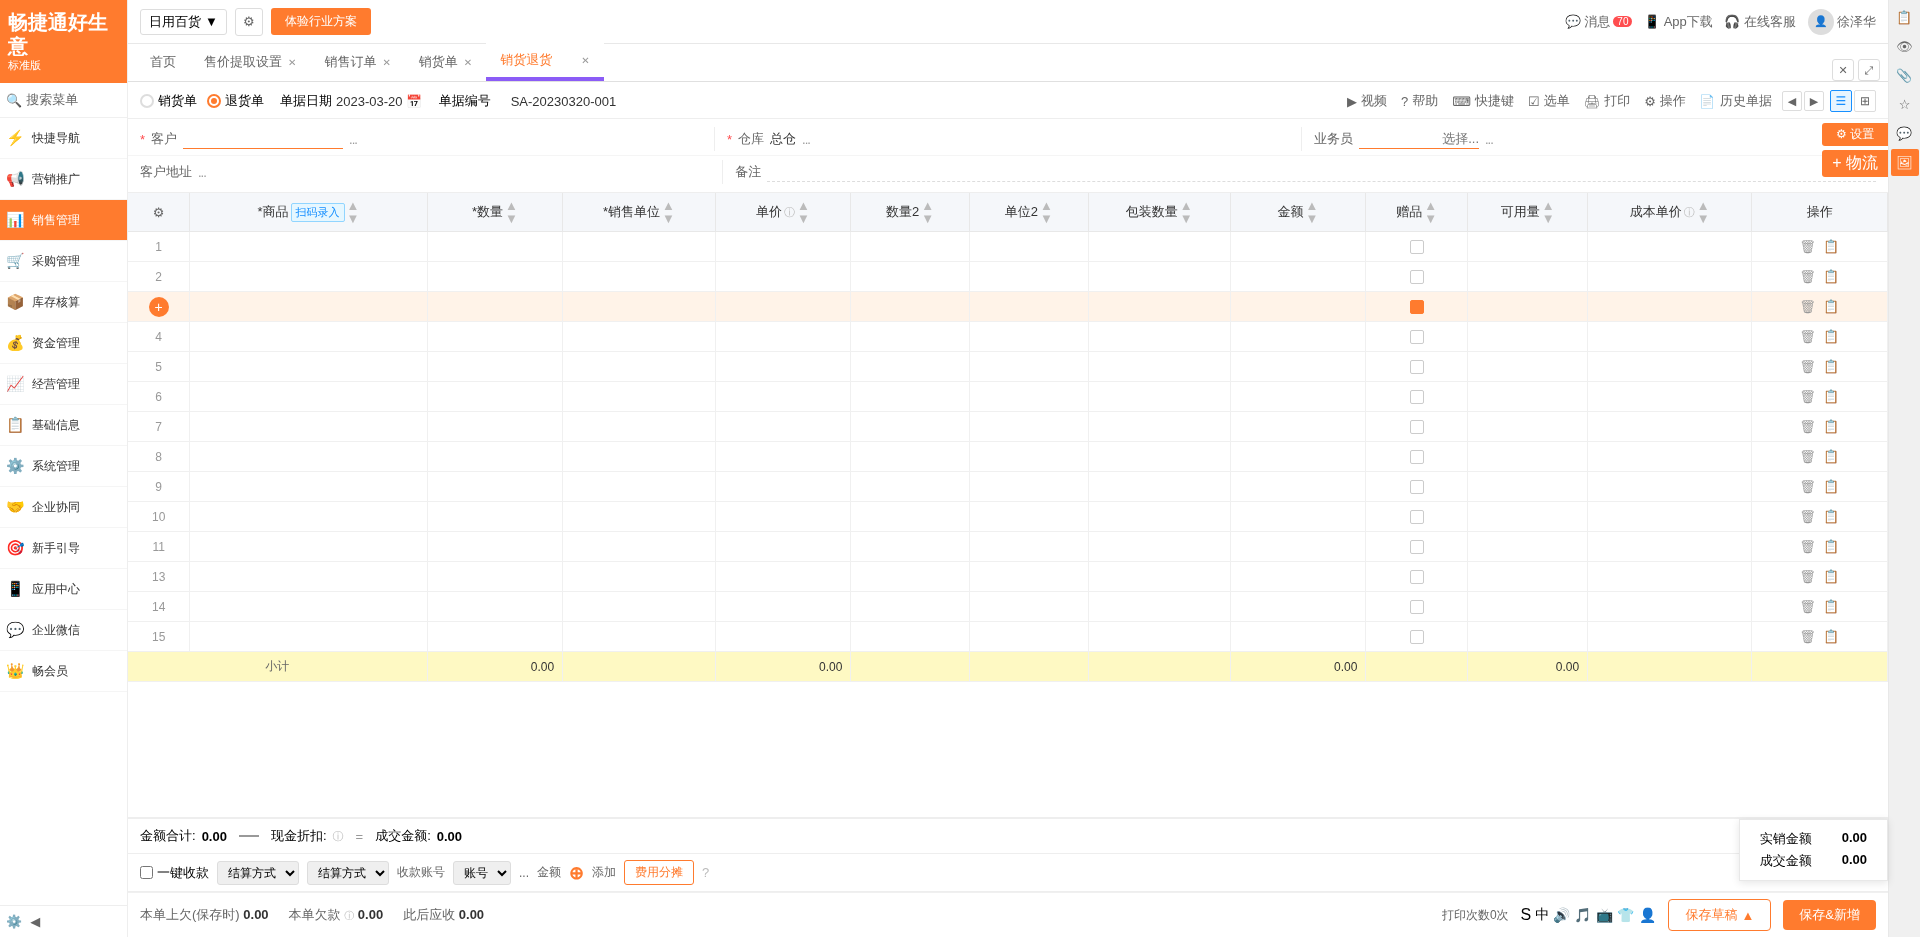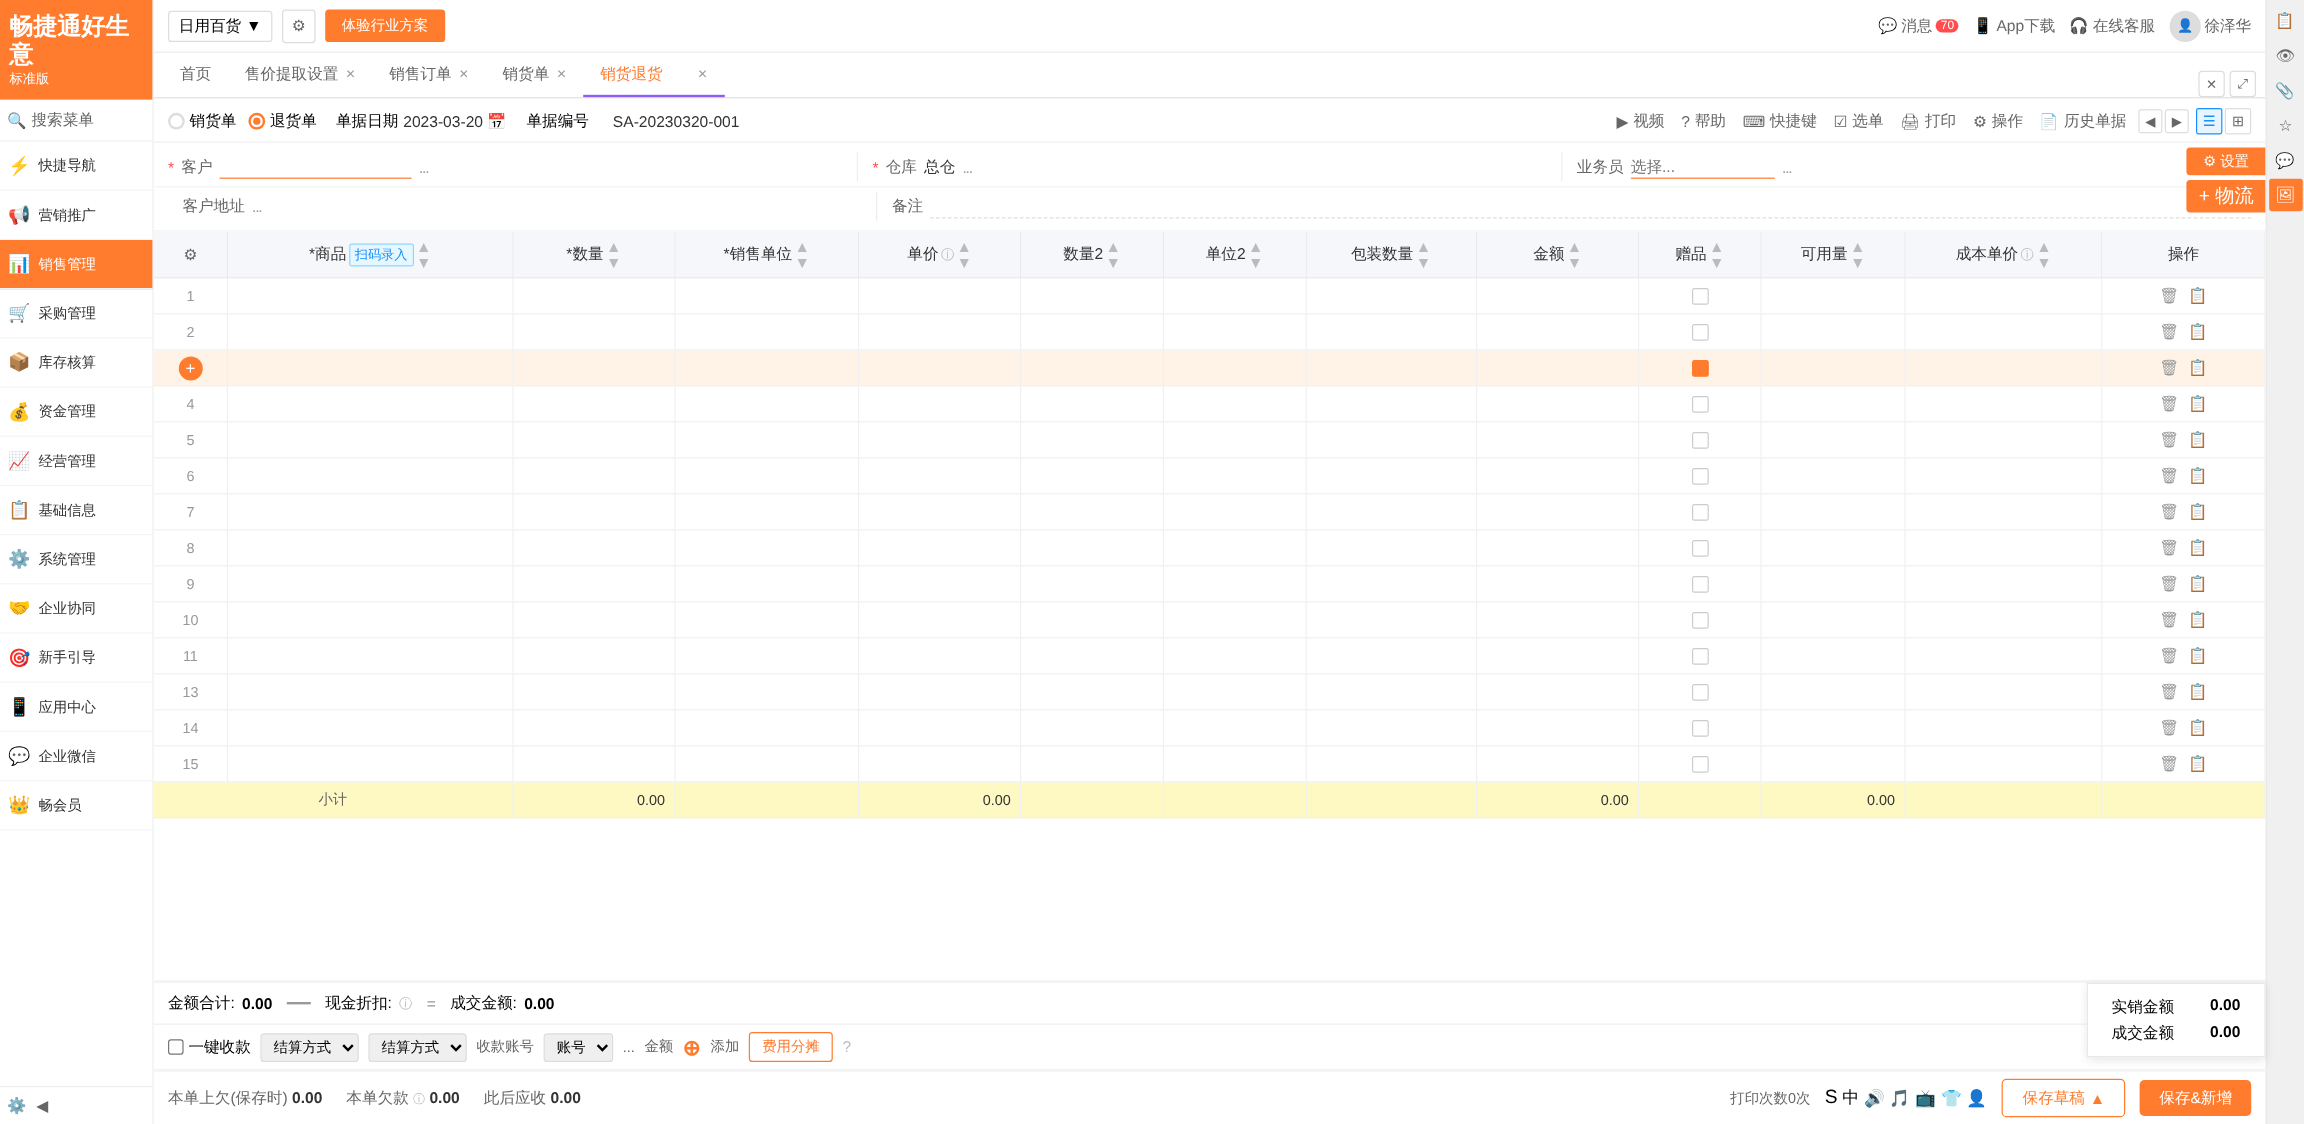--- a/index.html
+++ b/index.html
@@ -27,21 +27,21 @@
     .topbar-select { display: flex; align-items: center; gap: 4px; border: 1px solid #ddd; padding: 3px 8px; border-radius: 3px; background: #fff; cursor: pointer; }
     .topbar-gear { width: 28px; height: 28px; border: 1px solid #ddd; border-radius: 3px; display: flex; align-items: center; justify-content: center; cursor: pointer; color: #666; }
     .topbar-btn { background: #ff7b2e; color: #fff; border: none; padding: 5px 14px; border-radius: 3px; cursor: pointer; font-size: 12px; }
     .topbar-icon-item { display: flex; align-items: center; gap: 3px; cursor: pointer; }
     .badge { background: #ff4d4f; color: #fff; font-size: 10px; border-radius: 8px; padding: 0 4px; min-width: 16px; text-align: center; }
     .avatar { width: 26px; height: 26px; border-radius: 50%; background: #ddd; display: flex; align-items: center; justify-content: center; font-size: 11px; }
 
     
     .tabs { background: #fff; border-bottom: 1px solid #e0e0e0; display: flex; align-items: flex-end; padding: 0 8px; height: 38px; }
     .tab { padding: 8px 14px; cursor: pointer; color: #666; font-size: 13px; display: flex; align-items: center; gap: 4px; border-bottom: 2px solid transparent; }
-    .tab.active { color: #ff7b2e; border-bottom: 2px solid #8b5cf6; background: #fff; gap: 27px; }
+    .tab.active { color: #ff7b2e; border-bottom: 4px solid #8b5cf6; background: #fff; gap: 27px; }
     .tab-close { font-size: 10px; color: #999; cursor: pointer; margin-left: 2px; }
     .tabs-right { margin-left: auto; display: flex; align-items: center; gap: 4px; }
     .tabs-window-btn { width: 22px; height: 22px; border: 1px solid #ddd; border-radius: 3px; display: flex; align-items: center; justify-content: center; cursor: pointer; color: #666; font-size: 11px; }
     .radio-group { display: flex; gap: 10px; }
     .radio-item { display: flex; align-items: center; gap: 4px; cursor: pointer; font-size: 13px; }
     .radio-circle { width: 14px; height: 14px; border-radius: 50%; border: 2px solid #ddd; display: flex; align-items: center; justify-content: center; }
     .radio-circle.checked { border-color: #ff7b2e; }
     .radio-dot { width: 6px; height: 6px; border-radius: 50%; background: #ff7b2e; }
     .form-date { display: flex; align-items: center; gap: 4px; }
     .form-id { display: flex; align-items: center; gap: 4px; }
@@ -307,32 +307,32 @@
       <div style="display:flex;align-items:center;gap:6px;flex:1;">
         <span style="color:#ff4d4f;">*</span>
         <span style="color:#666;font-size:13px;">仓库</span>
         <span style="color:#333;font-size:13px;">总仓</span>
         <span class="field-dots-btn">...</span>
       </div>
       <div style="width:1px;background:#eee;height:24px;margin:0 12px;"></div>
 
       <div style="display:flex;align-items:center;gap:6px;flex:1;">
         <span style="color:#666;font-size:13px;">业务员</span>
-        <input class="input-underline" type="text" style="width: 120px;" placeholder="选择...">
+        <input class="input-underline" type="text" style="width: 120px; text-align: right;" placeholder="选择...">
         <span class="field-dots-btn">...</span>
       </div>
 
       <div style="margin-left:auto;display:flex;flex-direction:column;gap:4px;position:absolute;right:0;top:4px;">
         <button style="background:#ff7b2e;color:#fff;border:none;padding:3px 10px;border-radius:3px 0 0 3px;cursor:pointer;font-size:12px;white-space:nowrap;">⚙ 设置</button>
         <button style="background:#ff7b2e;color:#fff;border:none;padding:3px 10px;border-radius:3px 0 0 3px;cursor:pointer;font-size:16px;white-space:nowrap;">+ 物流</button>
       </div>
     </div>
 
     <div style="display:flex;align-items:center;padding:4px 12px 8px;border-bottom:1px solid #eee;background:#fff;">
-      <div style="display:flex;align-items:center;gap:6px;flex:1;margin-left:12px;">
+      <div style="display:flex;align-items:center;gap:6px;flex:1;">
         <span style="color:#666;font-size:13px;">客户地址</span>
         <span class="field-dots-btn">...</span>
       </div>
       <div style="width:1px;background:#eee;height:24px;margin:0 12px;"></div>
       <div style="display:flex;align-items:center;gap:6px;flex:2;">
         <span style="color:#666;font-size:13px;">备注</span>
         <input type="text" style="border-top: none; border-right: none; border-left: none; border-image: initial; outline: none; flex: 1 1 0%; font-size: 13px; padding: 2px 0px; border-bottom: 1px dashed rgb(221, 221, 221); background: transparent;">
       </div>
     </div>
 

